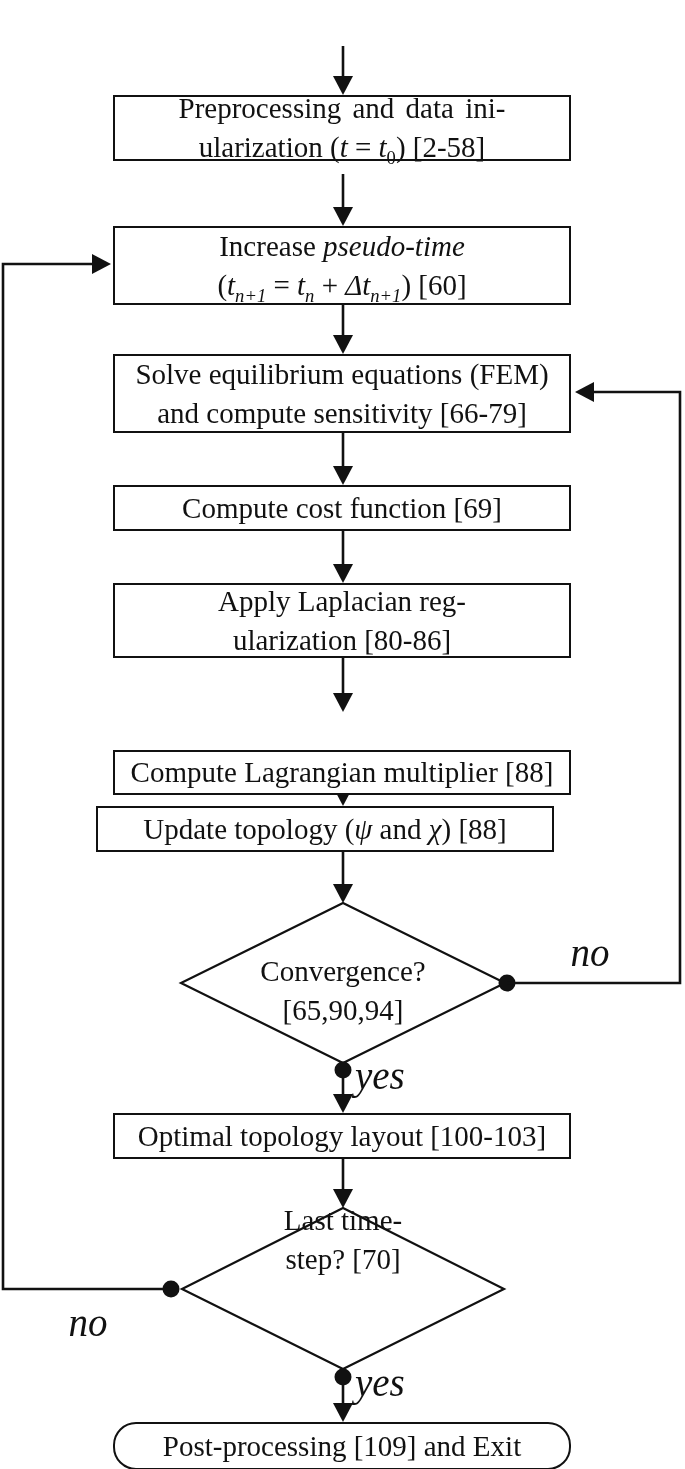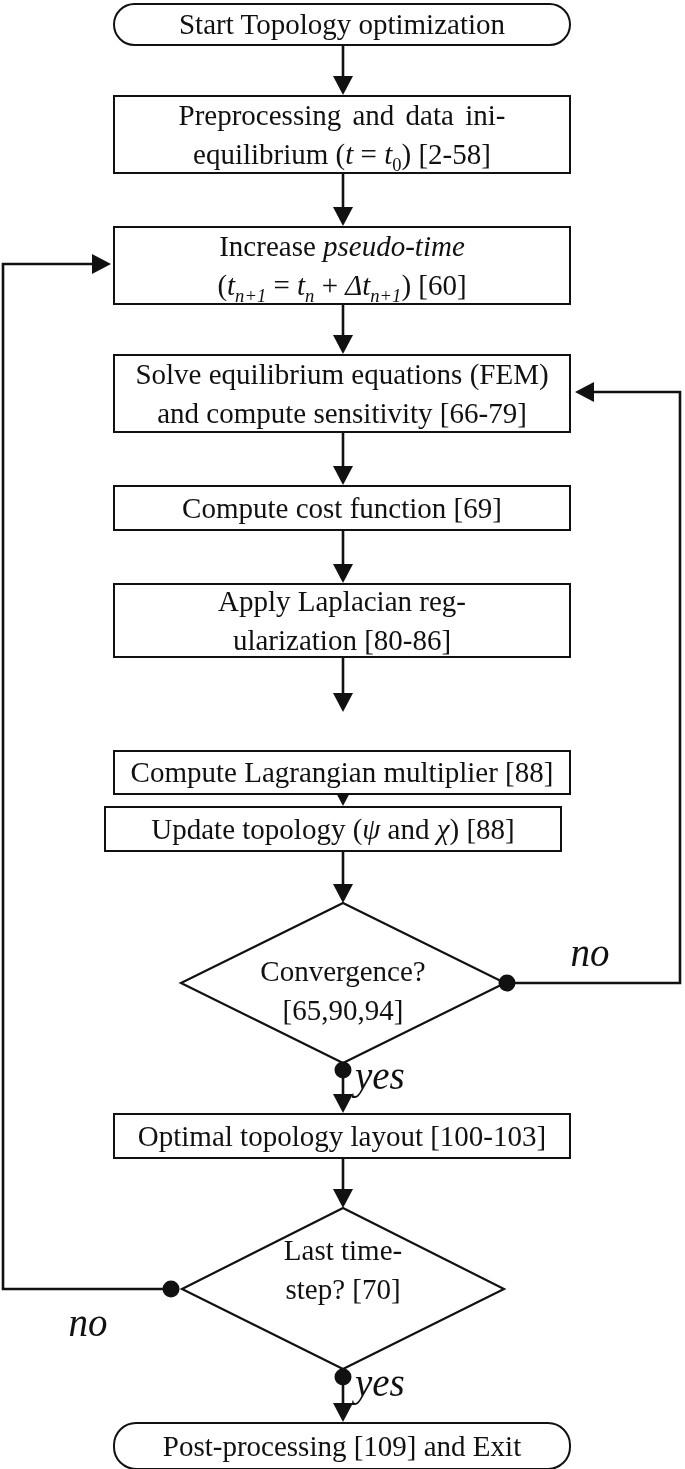--- a/index.html
+++ b/index.html
@@ -96,27 +96,24 @@
       </g>
 
       <g>
         <circle cx="171" cy="1289" r="8.5" stroke="none"></circle>
         <polyline points="171,1289 3,1289 3,264 92,264" fill="none"></polyline>
         <polygon points="92,254 92,274 111,264" stroke="none"></polygon>
       </g>
     </g>
   </svg>
 
-  <div class="node stadium" style="left:113px;top:3px;width:458px;height:43px;">
-    <div>Start Topology optimization</div>
-  </div>
 
-  <div class="node rect" style="left:113px;top:95px;width:458px;height:79px;">
+  <div class="node rect" style="left:113px;top:95px;width:458px;height:66px;">
     <div class="ws">Preprocessing and data ini-</div>
-    <div><span>equilibrium (</span><span class="it">t</span><span> = </span><span class="it">t</span><sub>0</sub><span>) [2-58]</span></div>
+    <div><span>ularization (</span><span class="it">t</span><span> = </span><span class="it">t</span><sub>0</sub><span>) [2-58]</span></div>
   </div>
 
   <div class="node rect" style="left:113px;top:226px;width:458px;height:79px;">
     <div><span>Increase </span><span class="it">pseudo-time</span></div>
     <div><span>(</span><span class="it">t</span><sub class="it">n+1</sub><span> = </span><span class="it">t</span><sub class="it">n</sub><span> + </span><span class="it">Δt</span><sub class="it">n+1</sub><span>) [60]</span></div>
   </div>
 
   <div class="node rect" style="left:113px;top:354px;width:458px;height:79px;">
     <div>Solve equilibrium equations (FEM)</div>
     <div>and compute sensitivity [66-79]</div>
@@ -128,34 +125,34 @@
 
   <div class="node rect" style="left:113px;top:583px;width:458px;height:75px;">
     <div>Apply Laplacian reg-</div>
     <div>ularization [80-86]</div>
   </div>
 
   <div class="node rect" style="left:113px;top:750px;width:458px;height:45px;">
     <div>Compute Lagrangian multiplier [88]</div>
   </div>
 
-  <div class="node rect" style="left:104px;top:806px;width:458px;height:46px;">
+  <div class="node rect" style="left:96px;top:806px;width:458px;height:46px;">
     <div><span>Update topology (</span><span class="it">ψ</span><span> and </span><span class="it">χ</span><span>) [88]</span></div>
   </div>
 
   <div class="dtext" style="left:183px;top:944px;width:320px;">
     <div>Convergence?</div>
     <div>[65,90,94]</div>
   </div>
 
   <div class="node rect" style="left:113px;top:1113px;width:458px;height:46px;">
     <div>Optimal topology layout [100-103]</div>
   </div>
 
-  <div class="dtext" style="left:183px;top:1223px;width:320px;">
+  <div class="dtext" style="left:183px;top:1193px;width:320px;">
     <div>Last time-</div>
     <div>step? [70]</div>
   </div>
 
   <div class="node stadium" style="left:113px;top:1422px;width:458px;height:48px;">
     <div>Post-processing [109] and Exit</div>
   </div>
 
   <div class="lbl c" style="left:558px;top:930px;width:64px;">no</div>
   <div class="lbl" style="left:355px;top:1053px;">yes</div>

